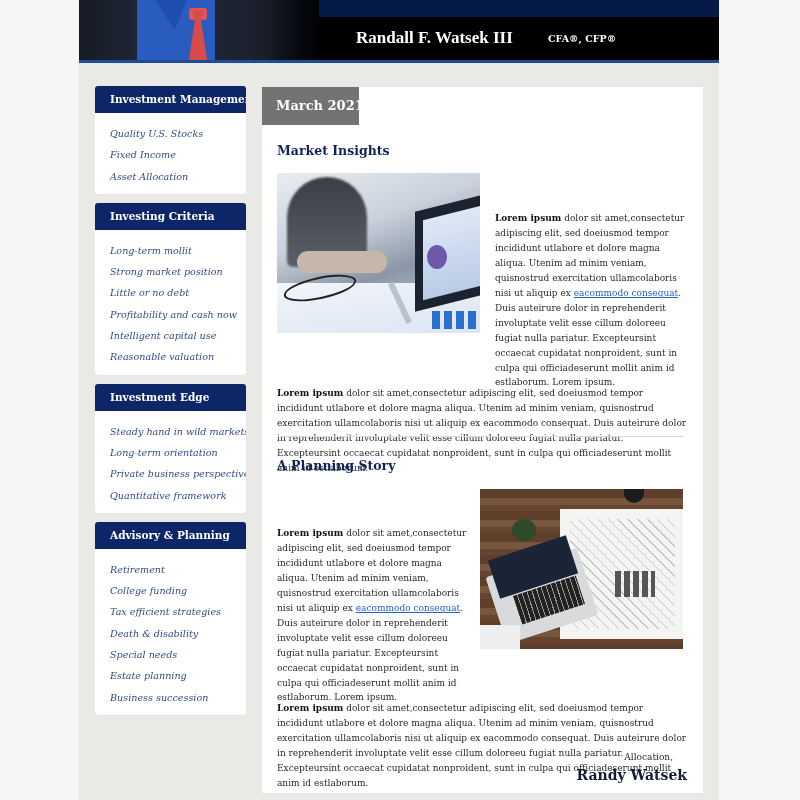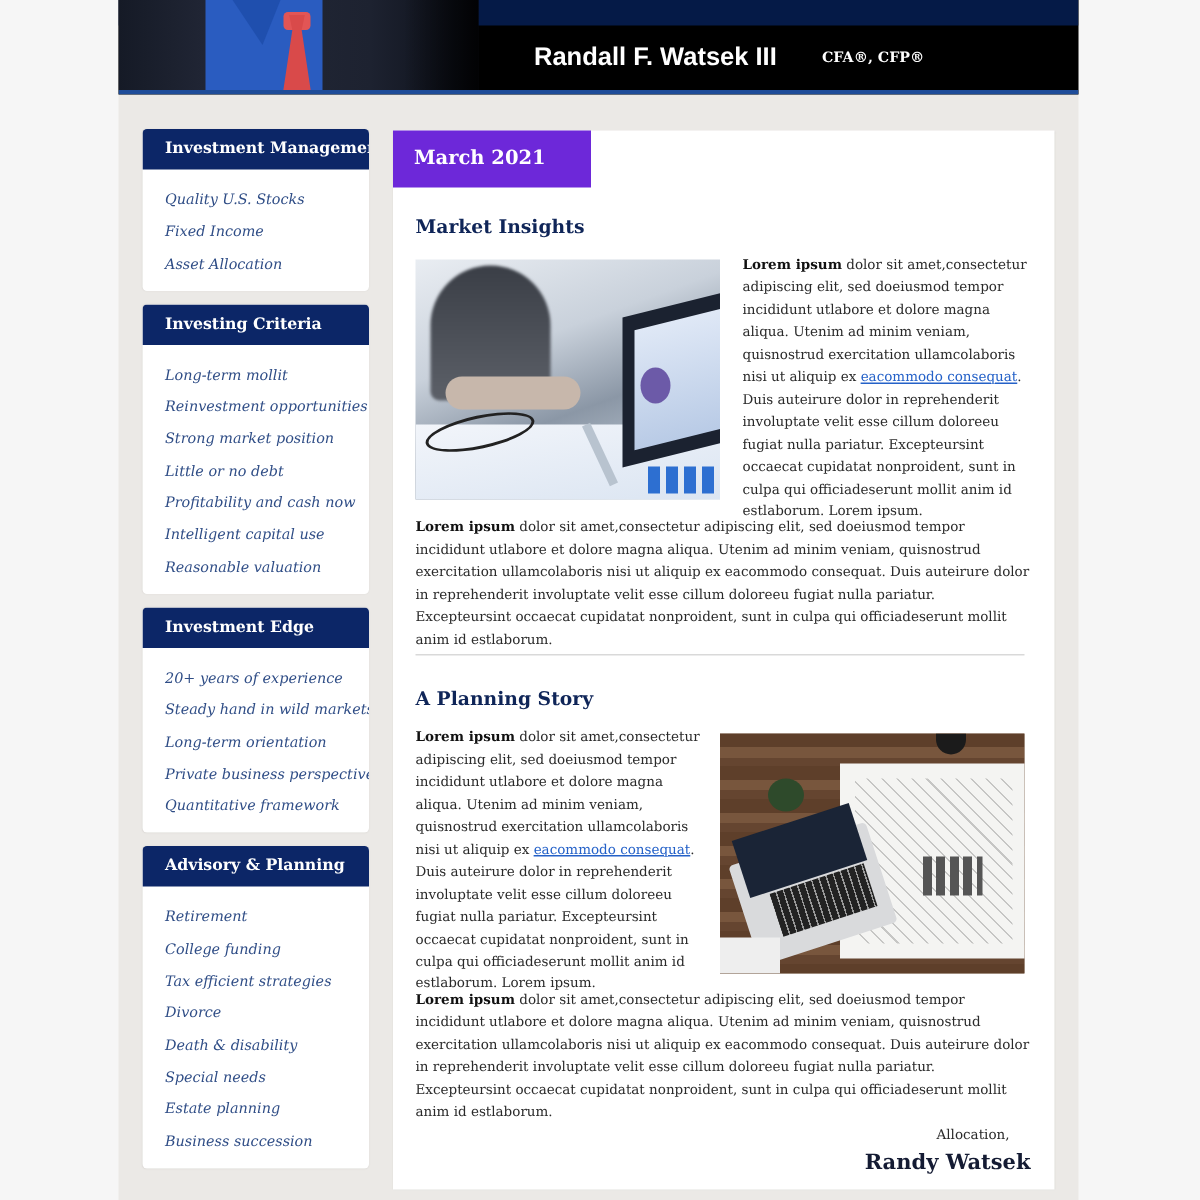--- a/index.html
+++ b/index.html
@@ -11,35 +11,35 @@
     .header-bottomline { position: absolute; left: 0; bottom: 0; width: 640px; height: 3px; background: #1e4c99; }
     .portrait { position: absolute; left: 0; top: 0; width: 240px; height: 60px; overflow: hidden;
       background: linear-gradient(90deg, #151a26 0%, #232838 30%, #1d2230 70%, #0a0d16 100%); }
     .portrait .shirt { position: absolute; left: 58px; top: 0; width: 78px; height: 60px; background: #2a5cc0; }
     .portrait .collar-l { position: absolute; left: 76px; top: 0; width: 0; height: 0;
       border-left: 20px solid transparent; border-right: 12px solid transparent; border-top: 30px solid #1f4fae; }
     .portrait .tie { position: absolute; left: 106px; top: 10px; width: 26px; height: 50px; background: #d94a4a;
       clip-path: polygon(30% 0, 70% 0, 62% 20%, 85% 100%, 15% 100%, 38% 20%); }
     .portrait .tieknot { position: absolute; left: 110px; top: 8px; width: 18px; height: 12px; background: #e25555; border-radius: 3px; }
     .portrait .fade { position: absolute; left: 190px; top: 0; width: 60px; height: 60px; background: linear-gradient(90deg, rgba(0,0,0,0), #000); }
-    .header-name { position: absolute; left: 277px; top: 28px; color: #fff; font-family: Liberation Sans, sans-serif;
+    .header-name { position: absolute; left: 277px; top: 28px; color: #fff; font-family: Liberation Serif, serif;
       font-size: 17px; font-weight: bold; letter-spacing: 0; white-space: nowrap; }
     .header-cred { position: absolute; left: 469px; top: 33px; color: #fff; font-size: 9.5px; font-weight: bold; white-space: nowrap; text-align: center; }
 
     .sidebar { position: absolute; left: 16px; top: 86px; width: 151px; }
     .side-box { background: #fff; border-radius: 3px; margin-bottom: 9px; overflow: hidden; box-shadow: 0 0 1px #d8d6d2; }
     .side-title { background: #0c2667; color: #fff; font-size: 10.5px; font-weight: bold; padding: 0 0 0 15px; height: 27px; line-height: 27px; white-space: nowrap; }
     .side-list { list-style: none; padding: 10px 0 7px 15px; }
     .side-list li { font-size: 9.6px; color: #2f4d86; height: 21.3px; line-height: 21.3px; white-space: nowrap; cursor: pointer; font-style: italic; }
 
     .main { position: absolute; left: 183px; top: 87px; width: 441px; height: 706px; background: #fff; box-shadow: 0 0 1px #d8d6d2; }
-    .month-tab { position: absolute; left: 0; top: 0; width: 132px; height: 38px; background: #6d28d9; color: #fff;
+    .month-tab { position: absolute; left: 0; top: 0; width: 97px; height: 38px; background: #737373; color: #fff;
       font-size: 13px; font-weight: bold; line-height: 38px; padding-left: 14px; white-space: nowrap; }
     .section-title { position: absolute; left: 15px; color: #0f2558; font-size: 12.5px; font-weight: bold; white-space: nowrap; }
-    .body-text { position: absolute; font-size: 9px; line-height: 14.95px; color: #2a2a2a; }
+    .body-text { position: absolute; font-size: 9px; line-height: 14.95px; color: #2a2a2a; margin-top: 41px; }
     .body-text b { color: #111; }
     .body-text a { color: #2461c8; text-decoration: underline; }
     .divider { position: absolute; left: 15px; top: 349px; width: 406px; height: 1px; background: #d9d9d9; }
 
     .img1 { position: absolute; left: 15px; top: 86px; width: 203px; height: 160px; overflow: hidden;
       background: linear-gradient(160deg, #e9edf2 0%, #c9d1db 35%, #8b97a6 60%, #d6e0ea 100%); }
     .img1 .person { position: absolute; left: 10px; top: 4px; width: 80px; height: 90px; background: linear-gradient(180deg,#3a3e46,#5c6068); border-radius: 40px 40px 6px 6px; filter: blur(1px); }
     .img1 .hand { position: absolute; left: 20px; top: 78px; width: 90px; height: 22px; background: #c7b7ab; border-radius: 12px; }
     .img1 .tablet { position: absolute; left: 138px; top: 30px; width: 70px; height: 100px; background: #1b2230; transform: skewY(-14deg); }
     .img1 .screen { position: absolute; left: 146px; top: 40px; width: 58px; height: 80px; background: linear-gradient(180deg,#dfe8f6,#b9cbe6); transform: skewY(-14deg); }
@@ -92,45 +92,42 @@
       <ul class="side-list">
         <li>Quality U.S. Stocks</li>
         <li>Fixed Income</li>
         <li>Asset Allocation</li>
       </ul>
     </div>
     <div class="side-box">
       <div class="side-title">Investing Criteria</div>
       <ul class="side-list">
         <li>Long-term mollit</li>
-        <li>Reinvestment opportunities</li>
         <li>Strong market position</li>
         <li>Little or no debt</li>
         <li>Profitability and cash now</li>
         <li>Intelligent capital use</li>
         <li>Reasonable valuation</li>
       </ul>
     </div>
     <div class="side-box">
       <div class="side-title">Investment Edge</div>
       <ul class="side-list">
-        <li>20+ years of experience</li>
         <li>Steady hand in wild markets</li>
         <li>Long-term orientation</li>
         <li>Private business perspective</li>
         <li>Quantitative framework</li>
       </ul>
     </div>
     <div class="side-box">
       <div class="side-title">Advisory &amp; Planning</div>
       <ul class="side-list">
         <li>Retirement</li>
         <li>College funding</li>
         <li>Tax efficient strategies</li>
-        <li>Divorce</li>
         <li>Death &amp; disability</li>
         <li>Special needs</li>
         <li>Estate planning</li>
         <li>Business succession</li>
       </ul>
     </div>
   </div>
 
   <div class="main">
     <div class="month-tab">March 2021</div>

